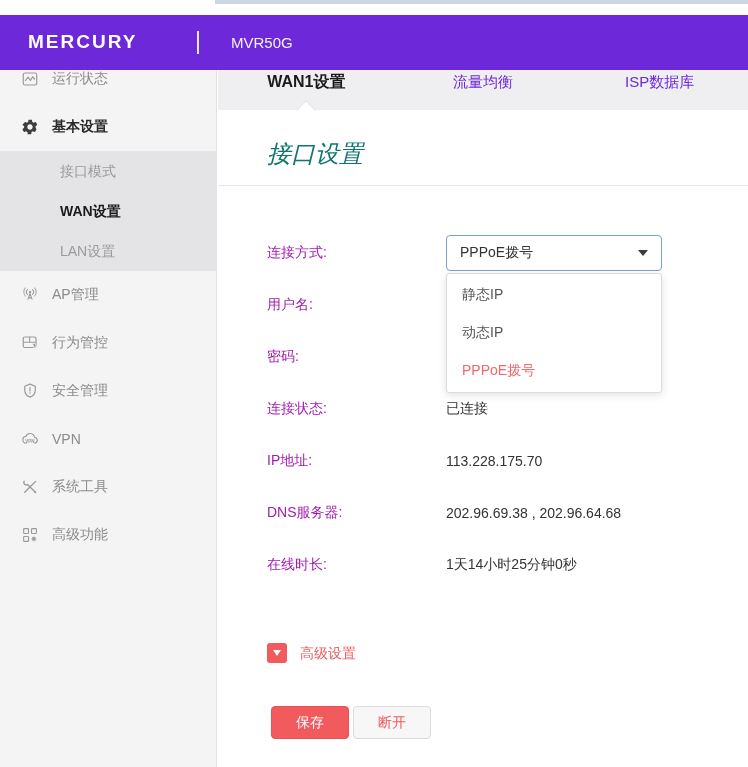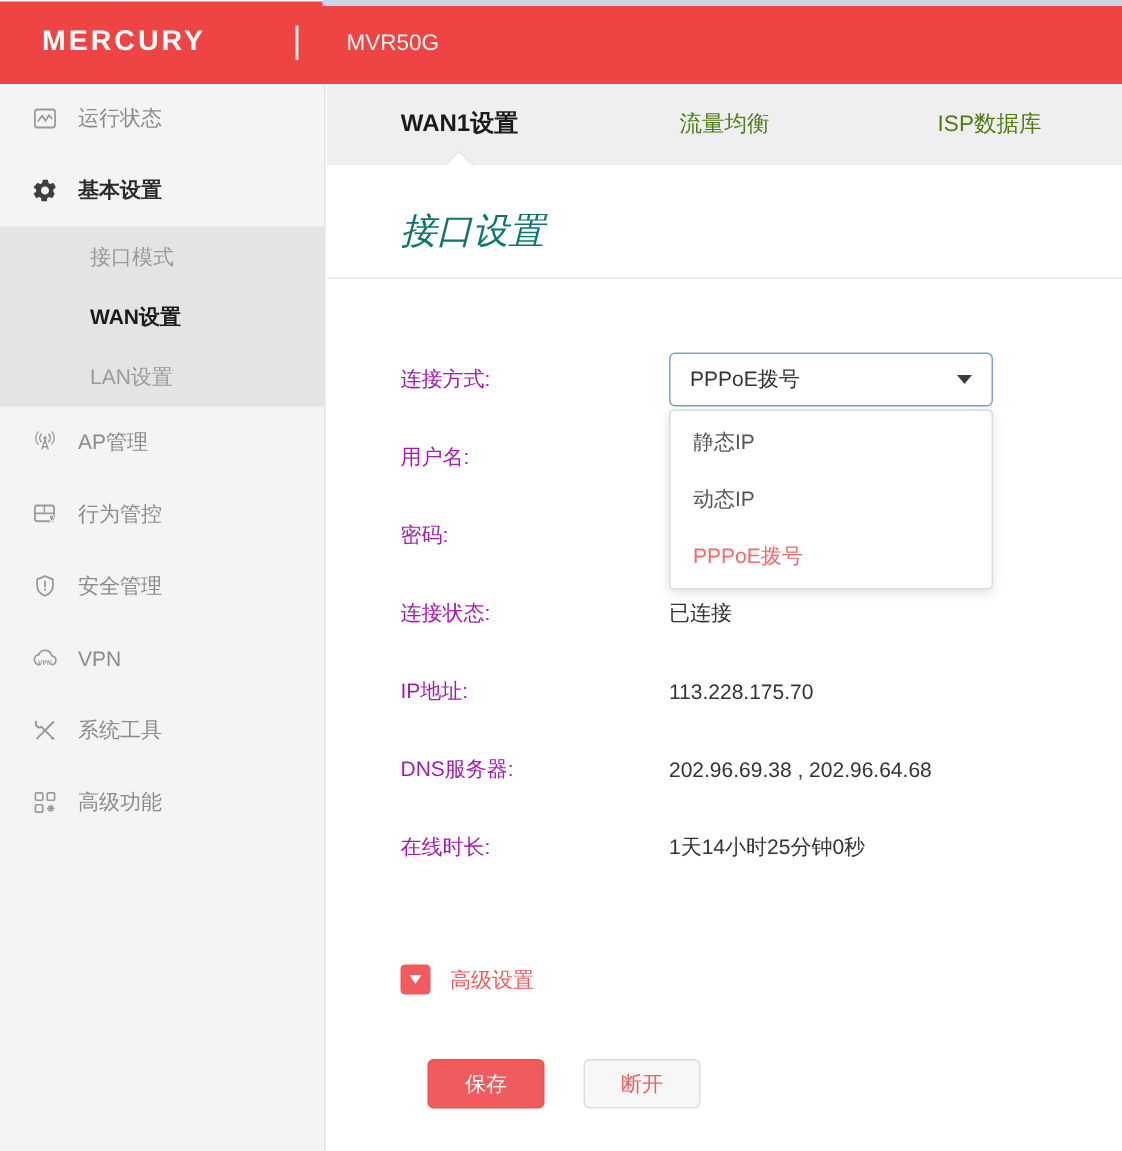--- a/index.html
+++ b/index.html
@@ -2,37 +2,37 @@
 <html><head>
 <meta charset="utf-8">
 <style>
   * { margin:0; padding:0; box-sizing:border-box; }
   html,body { width:748px; height:767px; }
   body {
     font-family:"Liberation Sans","DejaVu Sans",sans-serif;
     position:relative; overflow:hidden; background:#fff;
   }
   
-  .header { position:absolute; top:1px; left:0; right:0; height:55px; background:#ef4444; z-index:3; }
+  .header { position:absolute; top:15px; left:0; right:0; height:55px; background:#6d28d9; z-index:3; }
   .top-strip { position:absolute; top:0; left:215px; right:0; height:4px; background:#ccd6e5; z-index:6; }
   .brand { position:absolute; left:28px; top:16px; font-size:19px; font-weight:800; letter-spacing:2px; color:#fff; }
   .header-divider { position:absolute; left:197px; top:16px; width:2px; height:23px; background:#e6e7ea; }
   .model { position:absolute; left:231px; top:19px; font-size:15px; color:#f2f2f2; }
   
   .sidebar { position:absolute; top:55px; left:0; width:217px; bottom:0; background:#f4f4f5; border-right:1px solid #e3e3e4; z-index:2; }
   .side-item { height:48px; display:flex; align-items:center; padding-left:21px; gap:13px; font-size:14px; color:#8b8b8b; cursor:pointer; }
   .side-item.active { color:#2b2b2b; font-weight:bold; }
   .side-item svg { flex:0 0 auto; }
   .submenu { background:#e4e4e6; }
   .sub-item { height:40px; line-height:40px; padding-left:60px; font-size:14px; color:#9a9a9a; cursor:pointer; }
   .sub-item.active { color:#1a1a1a; font-weight:bold; }
   
   .main { position:absolute; top:55px; left:218px; right:0; bottom:0; background:#fff; }
   .tabbar { height:55px; background:#efeff1; display:flex; }
-  .tab { flex:1; display:flex; align-items:center; justify-content:center; font-size:15px; color:#4d7c0f; position:relative; cursor:pointer; }
+  .tab { flex:1; display:flex; align-items:center; justify-content:center; font-size:15px; color:#6d28d9; position:relative; cursor:pointer; }
   .tab.active { color:#1a1a1a; font-weight:bold; font-size:16px; }
   .tab.active::after {
     content:''; position:absolute; bottom:-7px; left:50%; width:13px; height:13px; margin-left:-7px;
     background:#fff; transform:rotate(45deg);
     border-top:1px solid #e3e3e3; border-left:1px solid #e3e3e3;
   }
   .section-head { padding:28px 0 15px 49px; border-bottom:1px solid #e6e6e6; font-size:24px; color:#0f766e;font-style:italic; }
   .form { padding-left:49px; padding-top:41px; position:relative; }
   .row { display:flex; align-items:center; height:52px; }
   .row .lbl { width:179px; font-size:14px; color:#a21caf; }
@@ -47,21 +47,21 @@
   .dropdown {
     position:absolute; left:179px; top:46px; width:216px; background:#fff;
     border:1px solid #dcdcdc; border-radius:3px; box-shadow:0 2px 8px rgba(0,0,0,0.12); z-index:20; padding:2px 0;
   }
   .opt { height:38px; display:flex; align-items:center; padding-left:15px; font-size:14px; color:#555; cursor:pointer; }
   .opt.selected { color:#f0696c; }
   .advanced { display:flex; align-items:flex-end; gap:13px; margin-top:20px; height:52px; cursor:pointer; width:130px; }
   .adv-icon { width:20px; height:20px; background:#f15b5e; border-radius:3px; display:flex; align-items:center; justify-content:center; }
   .adv-tri { width:0; height:0; border-left:4px solid transparent; border-right:4px solid transparent; border-top:6px solid #fff; }
   .adv-label { color:#f15b5e; font-size:14px; }
-  .buttons { display:flex; gap:26px; margin-top:43px; margin-left:18px; }
+  .buttons { display:flex; gap:4px; margin-top:43px; margin-left:4px; }
   .btn { height:33px; min-width:78px; border-radius:4px; font-size:14px; display:flex; align-items:center; justify-content:center; cursor:pointer; padding:0 12px; }
   .btn-primary { background:#f15b5e; color:#fff; border:1px solid #ee5053; }
   .btn-secondary { background:#f7f7f7; color:#f15b5e; border:1px solid #dcdcdc; }
 </style>
 </head>
 <body>
 
 <div class="header">
   <div class="brand">MERCURY</div>
   <div class="header-divider"></div>

